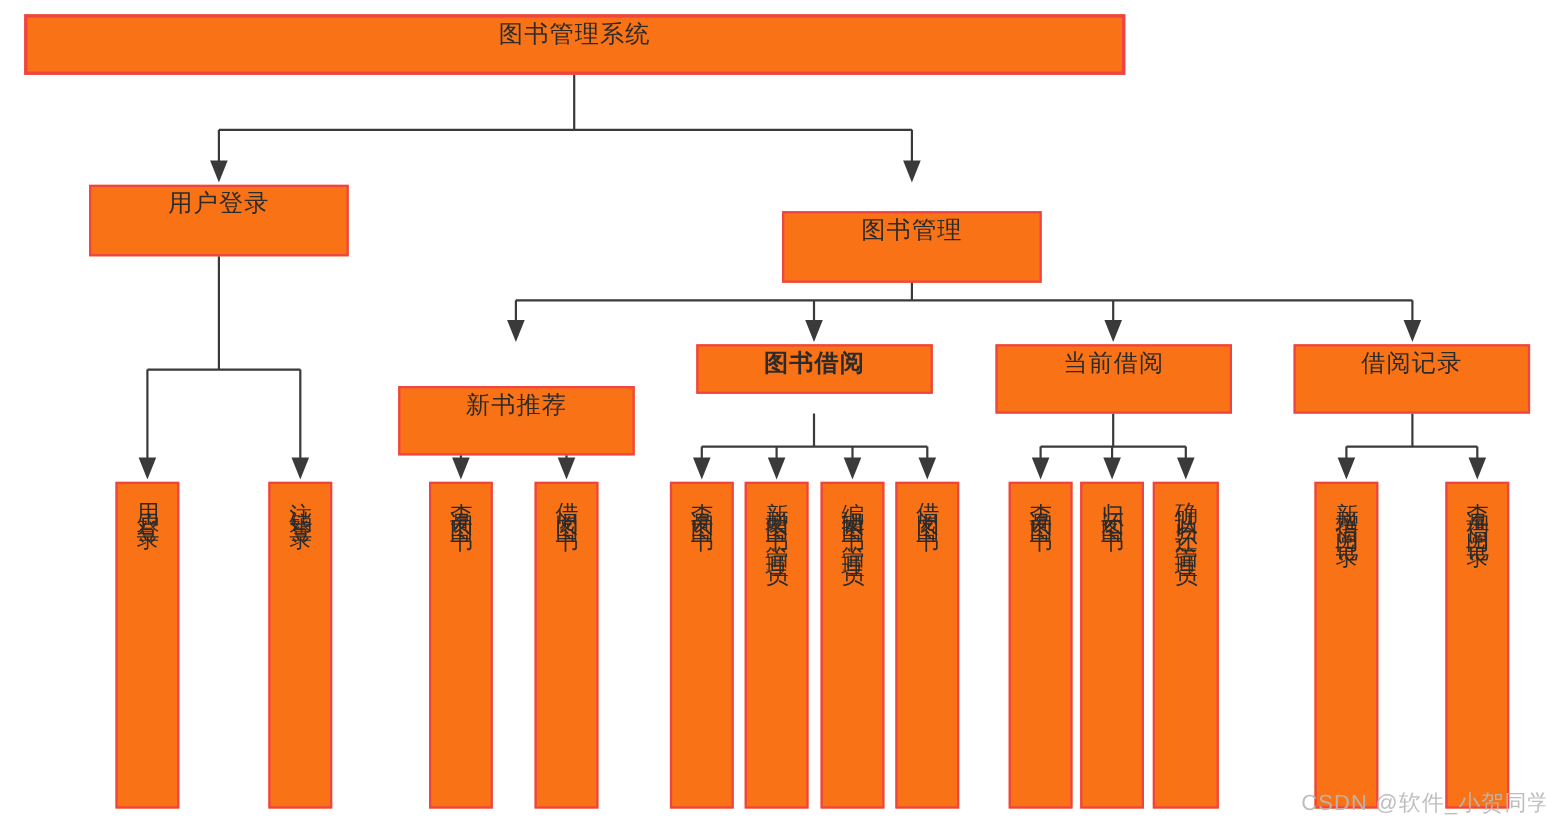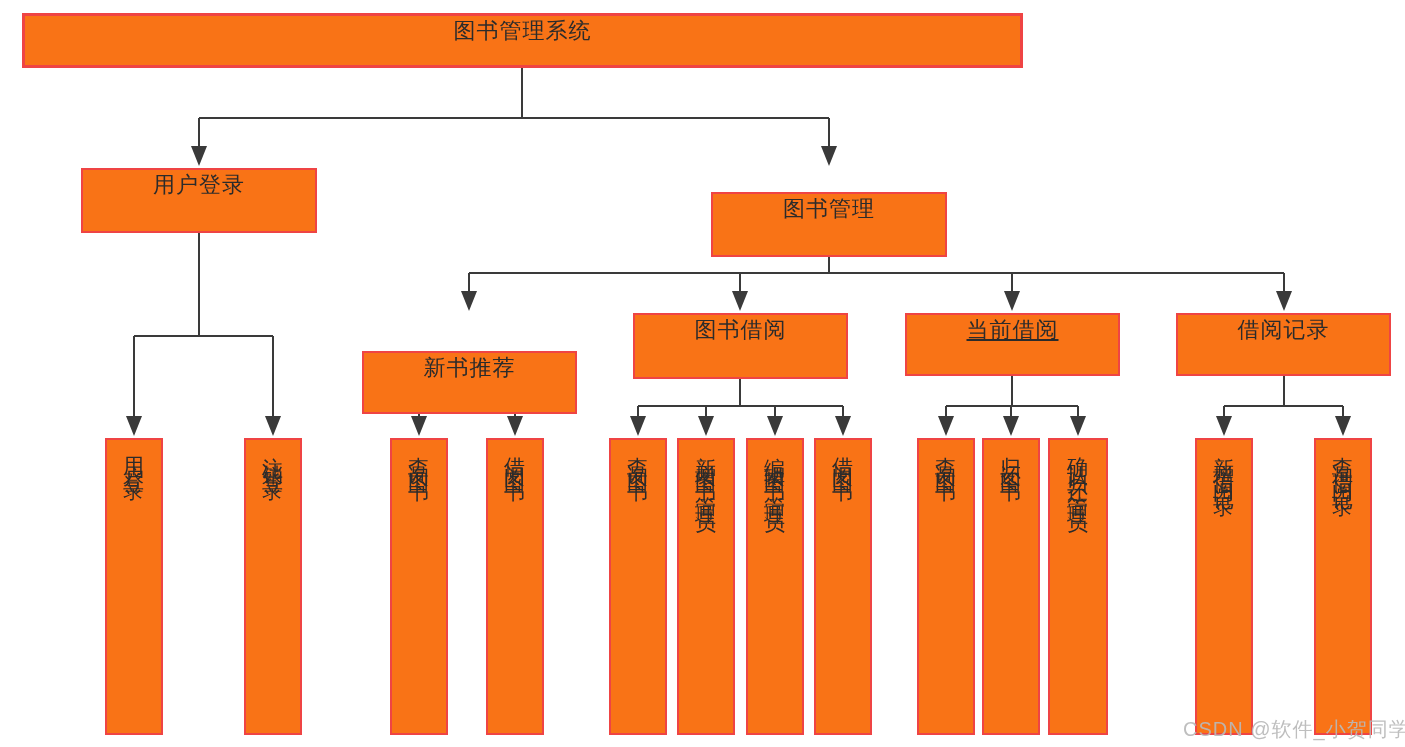--- a/index.html
+++ b/index.html
@@ -85,24 +85,24 @@
   <div class="node" style="left:81px;top:168px;width:236px;height:65px;">
     <span class="branch-label">用户登录</span>
   </div>
   <div class="node" style="left:711px;top:168px;width:236px;height:65px;margin-top:24px;">
     <span class="branch-label">图书管理</span>
   </div>
 
   <div class="node" style="left:362px;top:313px;width:215px;height:63px;margin-top:38px;">
     <span class="branch-label">新书推荐</span>
   </div>
-  <div class="node" style="left:633px;top:313px;width:215px;height:66px;">
+  <div class="node" style="left:633px;top:313px;width:215px;height:45px;font-weight:bold;">
     <span class="branch-label">图书借阅</span>
   </div>
-  <div class="node" style="left:905px;top:313px;width:215px;height:63px;text-decoration:underline;">
+  <div class="node" style="left:905px;top:313px;width:215px;height:63px;">
     <span class="branch-label">当前借阅</span>
   </div>
   <div class="node" style="left:1176px;top:313px;width:215px;height:63px;">
     <span class="branch-label">借阅记录</span>
   </div>
 
   <div class="node leaf" style="left:105px;">
     <span class="leaf-label">用户登录</span>
   </div>
   <div class="node leaf" style="left:244px;">

